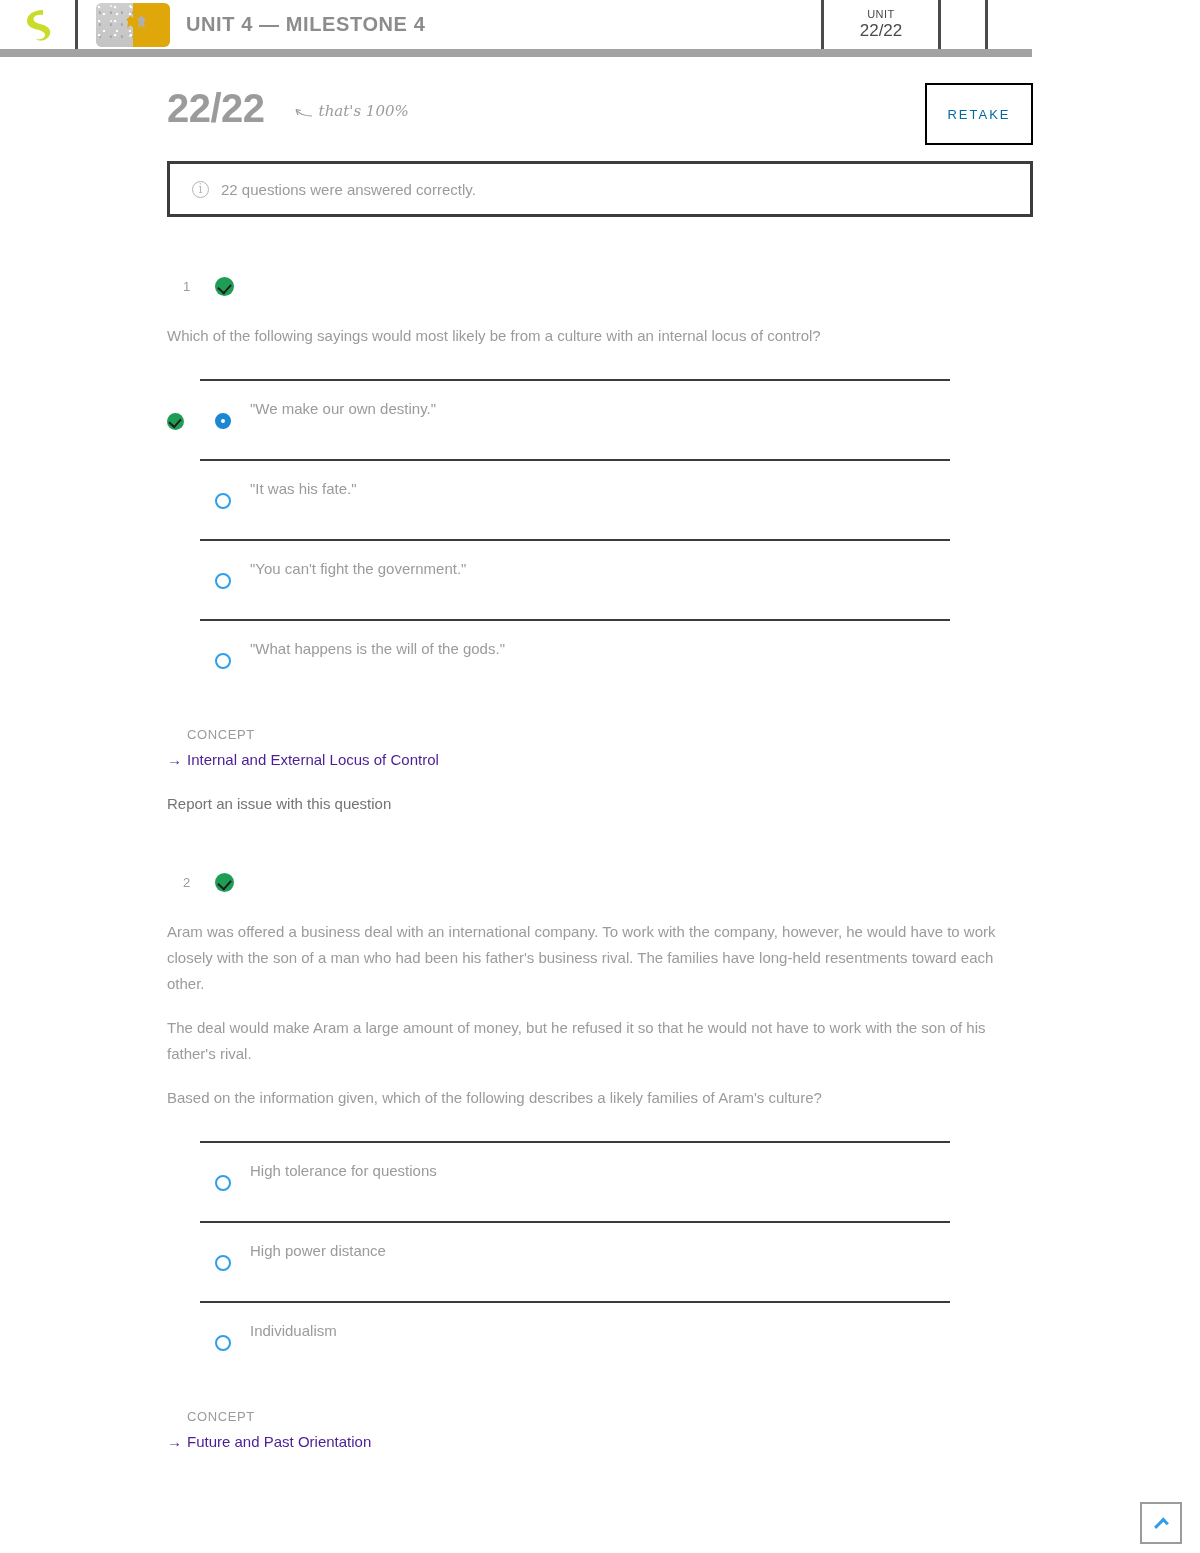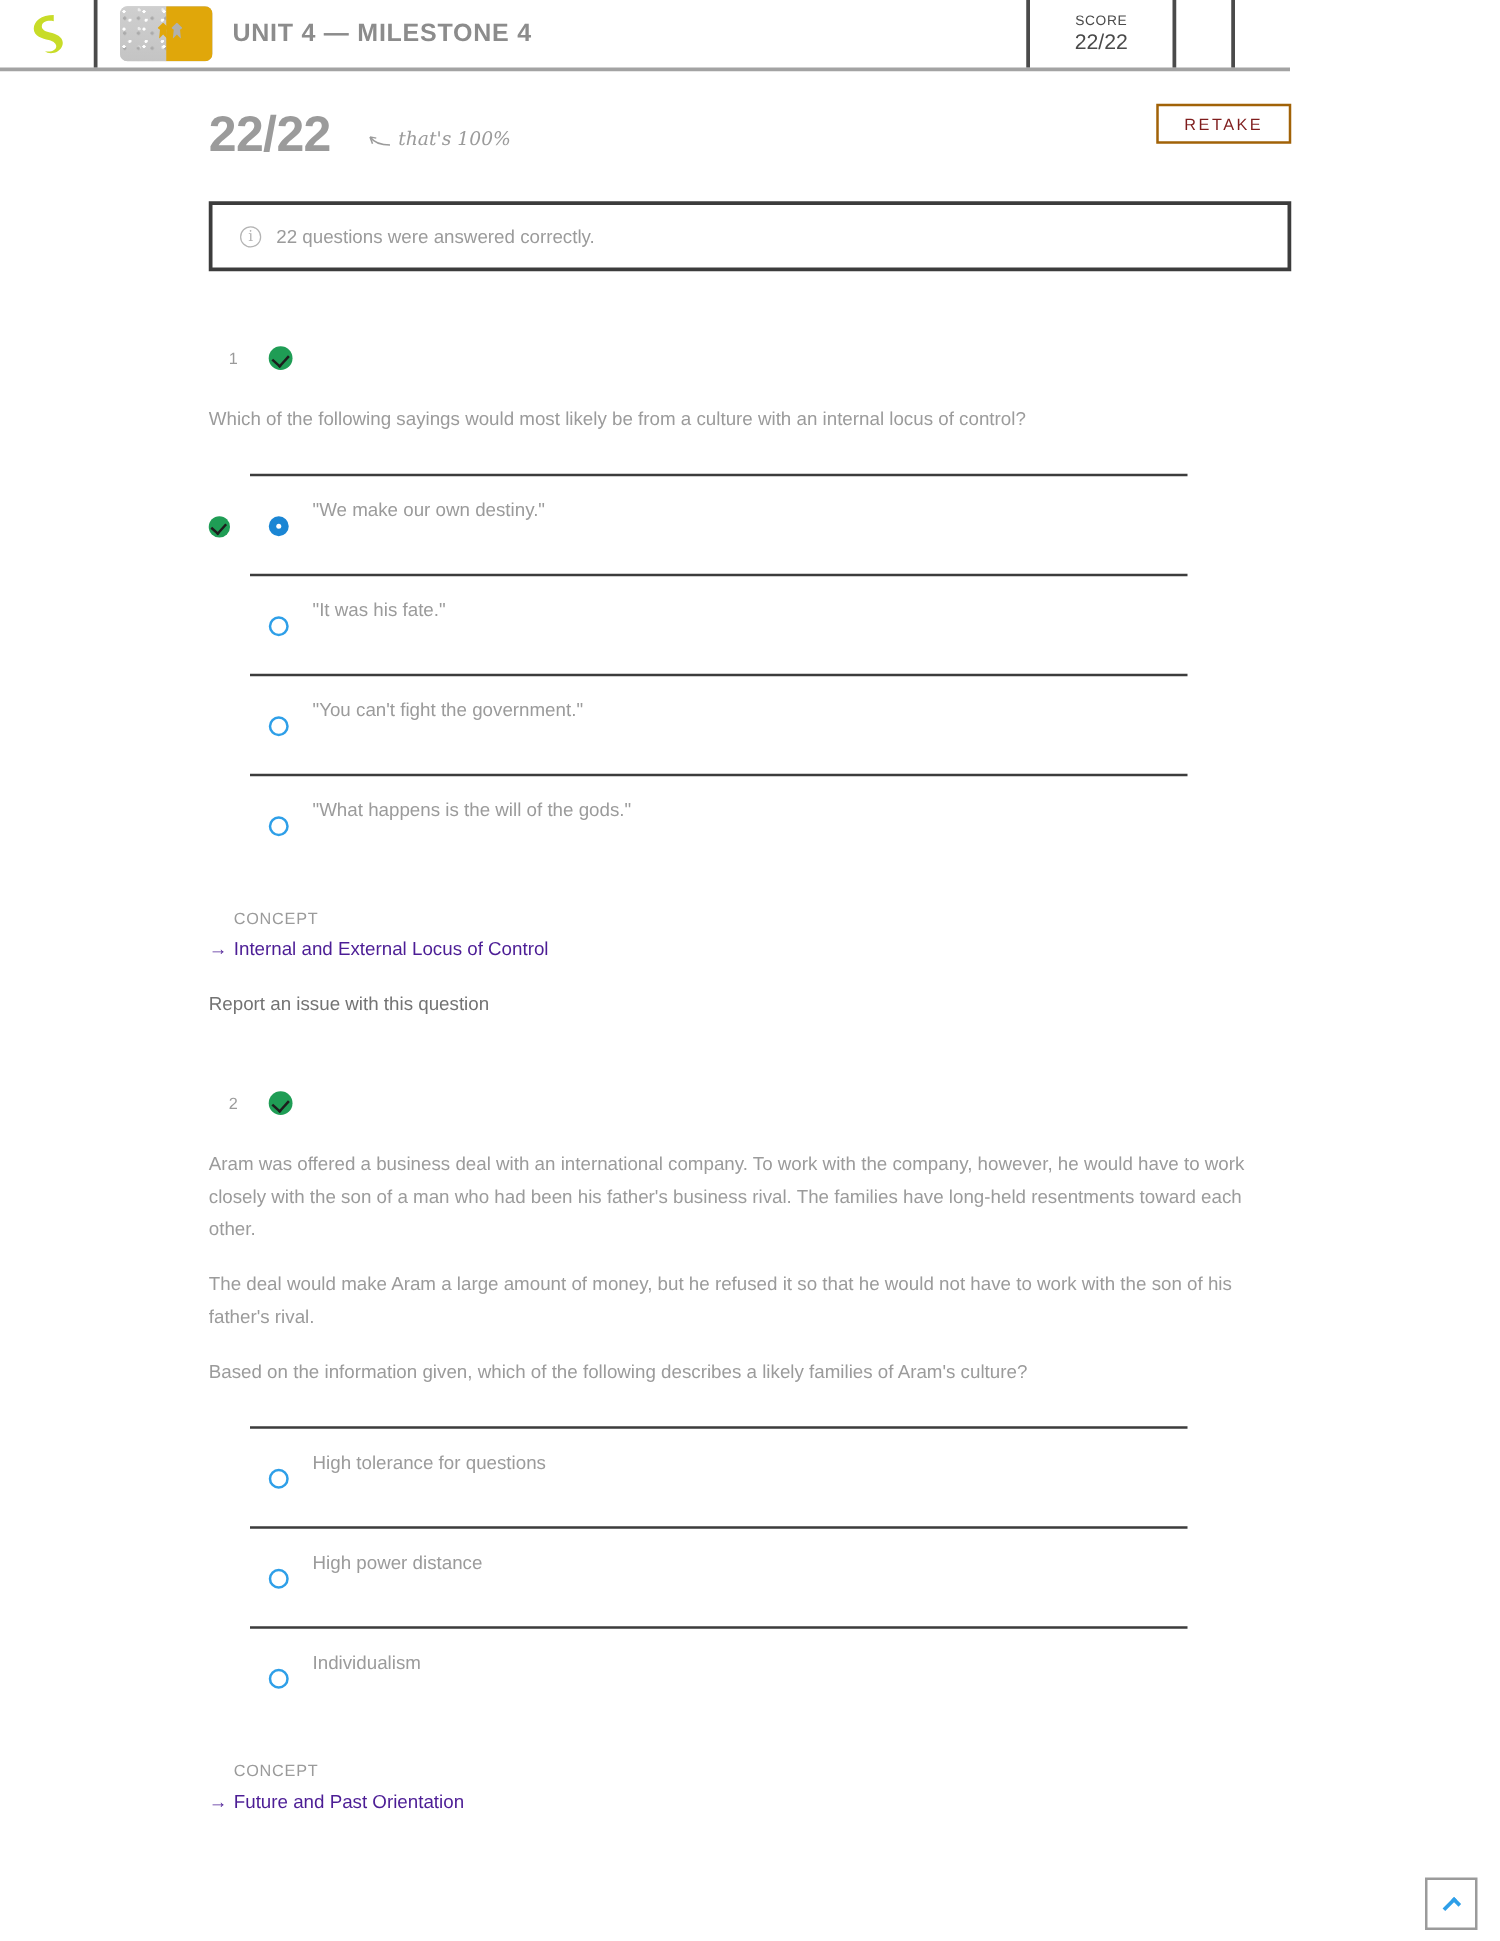--- a/index.html
+++ b/index.html
@@ -17,21 +17,21 @@
     color: #9b9b9b;
     overflow: hidden;
   }
 
   
   .topbar {
     position: absolute;
     left: 0; top: 0;
     width: 1032px;
     height: 57px;
-    border-bottom: 3px solid #a3a3a3;
+    border-bottom: 8px solid #a3a3a3;
     display: flex;
     align-items: stretch;
     background: #fff;
   }
   .brand-cell {
     width: 78px;
     display: flex;
     align-items: center;
     justify-content: center;
     border-right: 3px solid #4a4a4a;
@@ -145,24 +145,24 @@
     font-style: italic;
     font-size: 15px;
     color: #9b9b9b;
     text-align: center;
   }
   .retake-btn {
     position: absolute;
     right: 0;
     top: 26px;
     width: 108px;
-    height: 32px;
-    border: 2px solid #a16207;
+    height: 62px;
+    border: 2px solid #000000;
     background: #ffffff;
-    color: #7f1d1d;
+    color: #0369a1;
     font-size: 13px;
     letter-spacing: 2px;
     font-family: "Liberation Sans", sans-serif;
     cursor: pointer;
   }
 
   
   .info-banner {
     height: 56px;
     border: 3px solid #3c3c3c;
@@ -337,21 +337,21 @@
     <div class="unit-thumb">
       <div class="left-half"></div>
       <div class="right-half"></div>
       <div class="figure-a"></div>
       <div class="figure-b"></div>
     </div>
     <div class="unit-title">UNIT 4 — MILESTONE 4</div>
   </div>
 
   <div class="score-cell">
-    <div class="score-label">SCORE</div>
+    <div class="score-label">UNIT</div>
     <div class="score-value">22/22</div>
   </div>
 
   <div class="icon-cell"></div>
   <div class="icon-cell"></div>
 </div>
 
 <div class="page">
   <div class="content">
 

